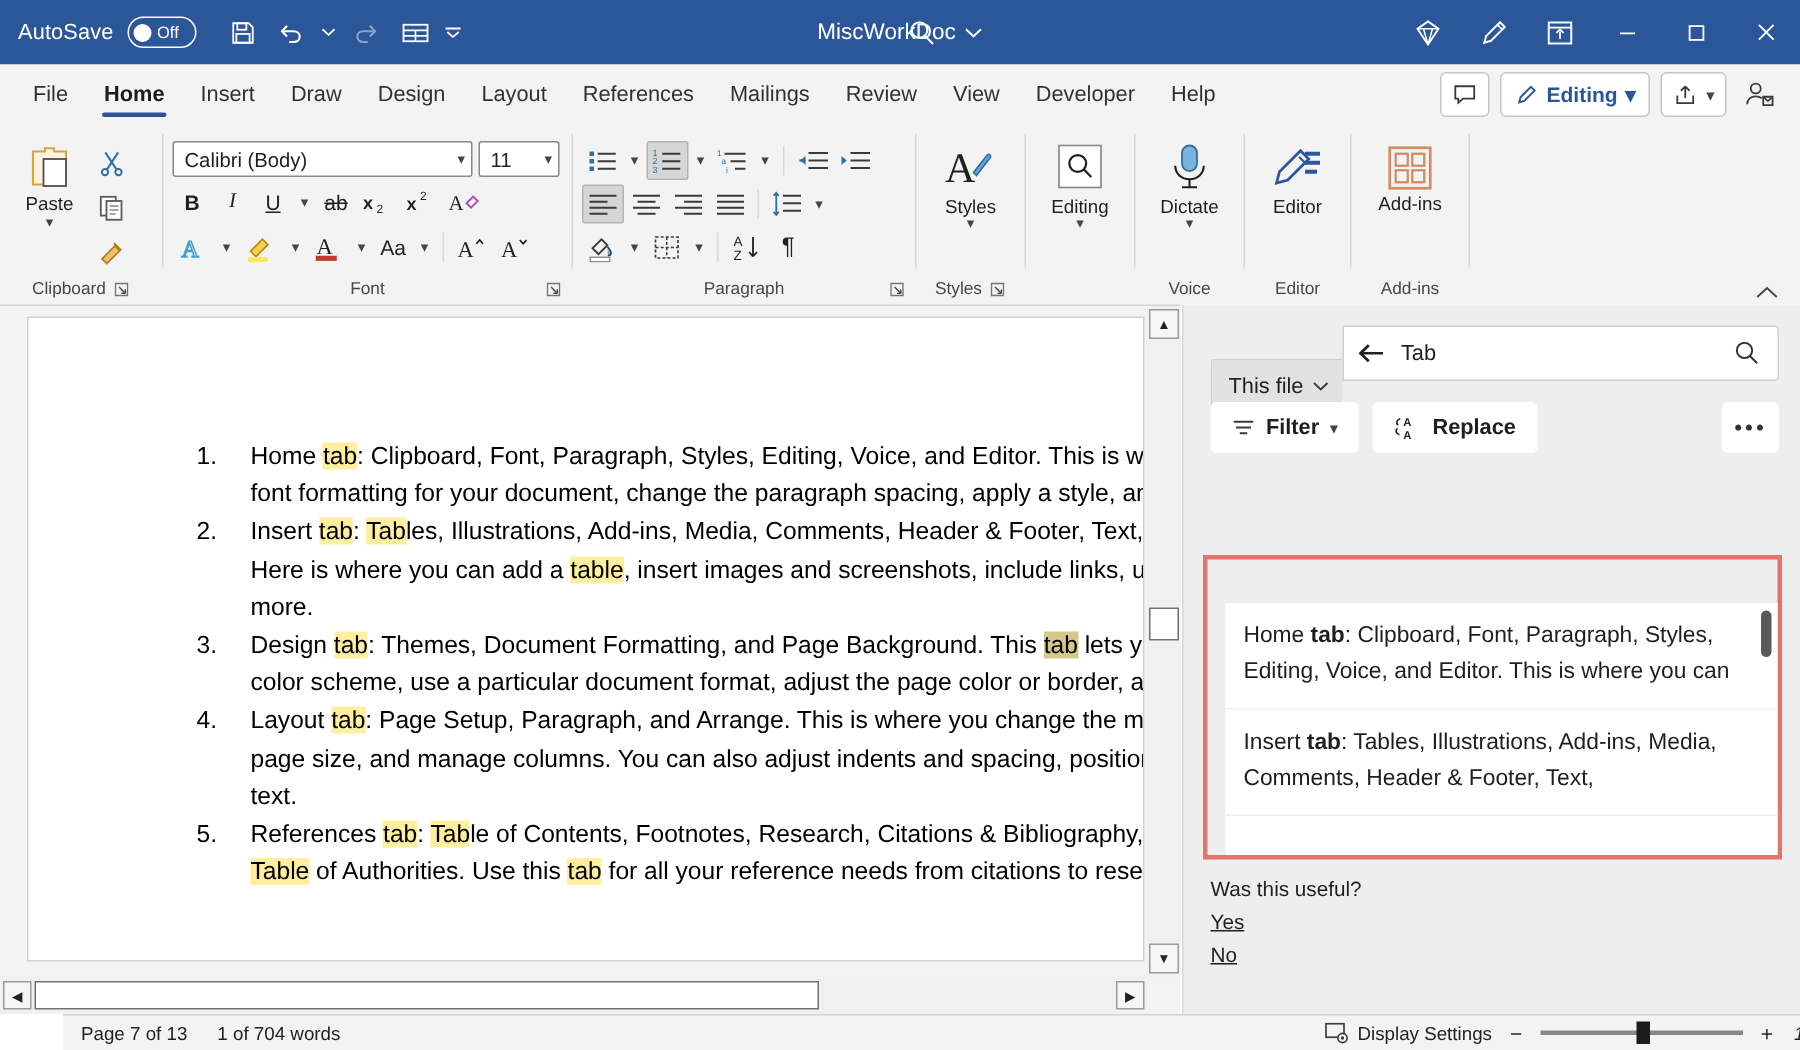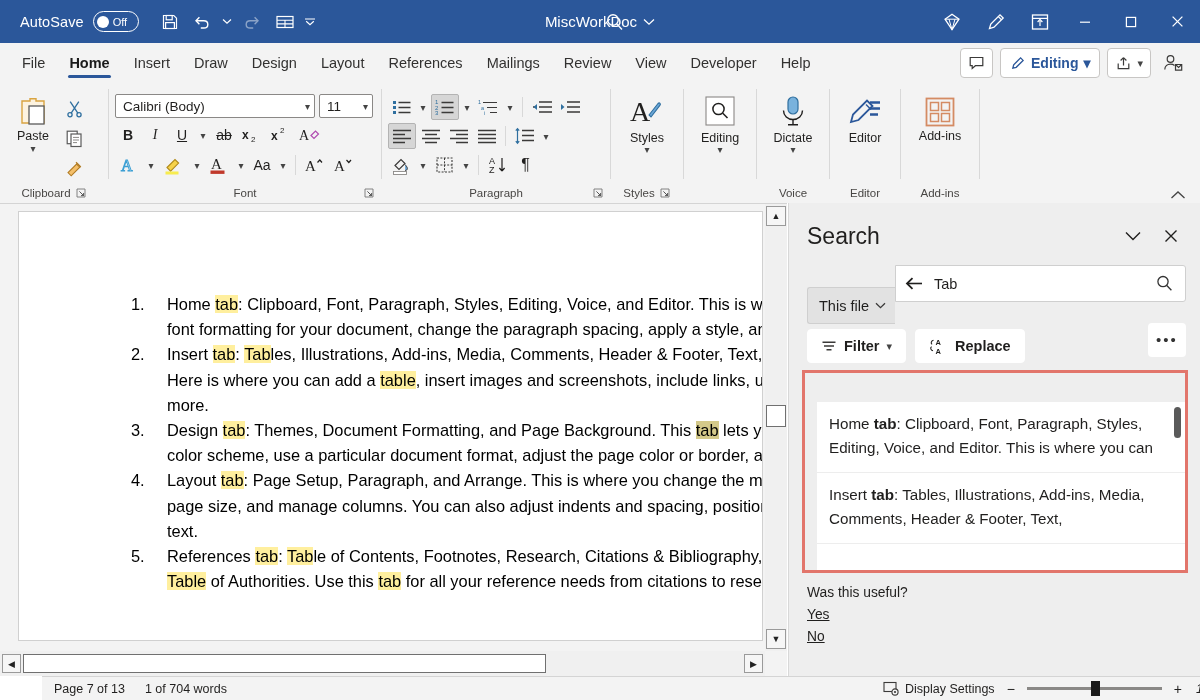--- a/index.html
+++ b/index.html
@@ -11,21 +11,21 @@
   }
   #app { position: relative; width: 1200px; height: 700px; }
 
   
   .titlebar {
     position: absolute; left: 0; top: 0; width: 1200px; height: 43px;
     background: #2b579a;
     display: flex; align-items: center;
     color: #ffffff;
   }
-  .autosave-label { font-size: 14.5px; margin-left: 20px; color: #ffffff; letter-spacing: .1px; }
+  .autosave-label { font-size: 14.5px; margin-left: 12px; color: #ffffff; letter-spacing: .1px; }
   .autosave-toggle {
     margin-left: 9px; width: 46px; height: 21px; border: 1.6px solid #ffffff;
     border-radius: 11px; display: flex; align-items: center; position: relative;
   }
   .autosave-knob { width: 12px; height: 12px; border-radius: 50%; background: #ffffff; margin-left: 3px; }
   .autosave-off { font-size: 11px; margin-left: 4px; color: #ffffff; }
   .qat { display: flex; align-items: center; margin-left: 16px; gap: 2px; }
   .qat-btn {
     width: 30px; height: 30px; display: flex; align-items: center; justify-content: center;
     border-radius: 3px; color: #ffffff;
@@ -191,21 +191,21 @@
     flex: 1; height: 37px; background: #ffffff; border: 1px solid #cfcfcf;
     border-radius: 0 3px 3px 0; display: flex; align-items: center; gap: 10px; padding: 0 11px 0 9px;
   }
   .search-val { font-size: 14.5px; color: #201f1e; }
   .search-mag { margin-left: auto; color: #333; }
 
   .action-row { display: flex; align-items: center; gap: 9px; margin: 14px 14px 0 18px; }
   .act-btn {
     height: 34px; background: #ffffff; border: 1px solid #ffffff; border-radius: 4px;
     display: flex; align-items: center; gap: 7px; padding: 0 13px; font-size: 14.5px;
-    color: #201f1e; font-weight: bold; margin-top: 13px;
+    color: #201f1e; font-weight: bold;
   }
   .act-btn .caret { font-weight: normal; font-size: 11px; color: #444; }
   .more-btn {
     margin-left: auto; width: 38px; height: 34px; background: #fff; border-radius: 4px;
     display: flex; align-items: center; justify-content: center; font-size: 15px; color: #333;
     letter-spacing: 2px;
   }
 
   .results-wrap {
     position: absolute; left: 13px; top: 167px; width: 386px; height: 203px;
@@ -807,35 +807,20 @@
     <div class="sb-arrow" style="position:absolute; left:1px; bottom:2px;">▼</div>
   </div>
 
   <div class="hscroll">
     <div class="hsb-arrow">◀</div>
     <div class="hsb-thumb" style="width:523px;"></div>
     <div class="hsb-arrow" style="margin-left:auto;">▶</div>
   </div>
 
   <div class="pane">
-    <div class="pane-header">
-      <span class="pane-title">Search</span>
-      <div class="pane-hdr-btns">
-        <div class="pane-hdr-btn">
-          <svg width="18" height="12" viewBox="0 0 18 12">
-              <path d="M2 2.5 9 9.5 16 2.5" fill="none" stroke="#201f1e" stroke-width="1.4"></path>
-            </svg>
-        </div>
-        <div class="pane-hdr-btn">
-          <svg width="16" height="16" viewBox="0 0 16 16">
-              <path d="M2.5 2.5 13.5 13.5M13.5 2.5 2.5 13.5" stroke="#201f1e" stroke-width="1.4"></path>
-            </svg>
-        </div>
-      </div>
-    </div>
 
     <div class="search-row">
       <div class="scope-box">
         <span>This file</span>
         <span>
           <svg width="11" height="7" viewBox="0 0 11 7">
               <path d="M1 1.3 5.5 5.6 10 1.3" fill="none" stroke="#3b3a39" stroke-width="1.3"></path>
             </svg>
         </span>
       </div>

